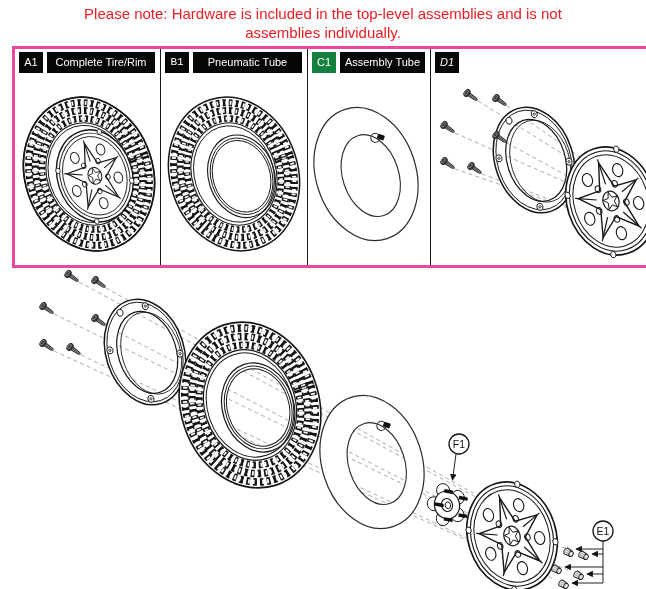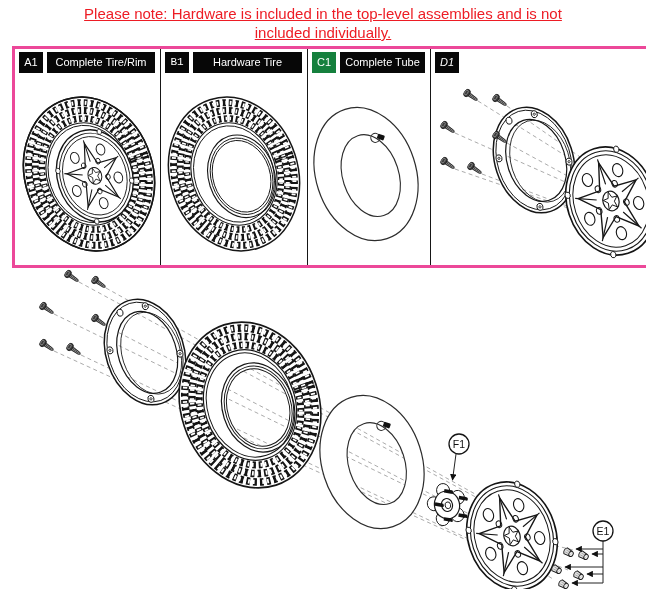--- a/index.html
+++ b/index.html
@@ -1,20 +1,20 @@
 <!DOCTYPE html>
 <html><head>
 <meta charset="utf-8">
 <style>
   html,body { margin:0; padding:0; background:#fff; }
   .stage { position:relative; width:646px; height:589px; background:#fff; overflow:hidden;
            font-family:"Liberation Sans", sans-serif; }
 
   .note { position:absolute; top:4px; left:0; width:100%; text-align:center;
-          font-size:15px; line-height:19px; color:#ED1C24;text-decoration:underline; }
+          font-size:15px; line-height:19px; color:#ED1C24; }
 
   .panels { position:absolute; top:46px; left:12px; width:644px; height:216px;
             border:3px solid #ec4899; background:#fff; }
   .panel  { position:absolute; top:0; height:216px; border-right:1px solid #161616; }
   .panel.last { border-right:none;font-style:italic; }
   .idbox, .titlebox { position:absolute; top:3px; height:21px; background:#070707; color:#fff;
             font-size:11px; line-height:21px; text-align:center; overflow:hidden; }
   .idbox   { left:4px; width:24px; }
   .titlebox{ left:32px; right:5px; }
   .art     { position:absolute; top:24px; left:0; }
@@ -148,44 +148,44 @@
         <ellipse cx="20.4" cy="-0.8" rx="1.3" ry="1.8" fill="#111"></ellipse>
         <ellipse cx="15.6" cy="15.9" rx="1.3" ry="1.8" fill="#111"></ellipse>
         <ellipse cx="0.4" cy="15.9" rx="1.3" ry="1.8" fill="#111"></ellipse>
         <ellipse cx="-4.4" cy="-0.8" rx="1.3" ry="1.8" fill="#111"></ellipse>
       </g>
     </defs>
   </svg>
 
   <div class="note" style="color: rgb(237, 28, 36);">
     <div>Please note: Hardware is included in the top-level assemblies and is not</div>
-    <div>included individually.</div>
+    <div>assemblies individually.</div>
   </div>
 
   <div class="panels">
 
     <div class="panel" style="left:0;width:145px">
       <div class="idbox" style="background: rgb(7, 7, 7); color: rgb(255, 255, 255);">A1</div>
       <div class="titlebox" style="background: rgb(7, 7, 7); color: rgb(255, 255, 255);">Complete Tire/Rim Assy</div>
       <svg class="art" width="145" height="192" viewBox="0 0 145 192">
         <use href="#sym-tire-rim" transform="translate(74,101) rotate(-18)"></use>
       </svg>
     </div>
 
     <div class="panel" style="left:146px;width:146px">
       <div class="idbox" style="background: rgb(7, 7, 7); color: rgb(255, 255, 255); font-family: Liberation Mono, monospace;">B1</div>
-      <div class="titlebox" style="background: rgb(7, 7, 7); color: rgb(255, 255, 255);">Hardware Tire</div>
+      <div class="titlebox" style="background: rgb(7, 7, 7); color: rgb(255, 255, 255);">Pneumatic Tube</div>
       <svg class="art" width="146" height="192" viewBox="0 0 146 192">
         <use href="#sym-tire-knob" transform="translate(73,101) rotate(-18)"></use>
       </svg>
     </div>
 
     <div class="panel" style="left:293px;width:122px">
       <div class="idbox" style="background: #15803d; color: rgb(255, 255, 255);">C1</div>
-      <div class="titlebox" style="background: rgb(7, 7, 7); color: rgb(255, 255, 255);">Complete Tube</div>
+      <div class="titlebox" style="background: rgb(7, 7, 7); color: rgb(255, 255, 255);">Assembly Tube</div>
       <svg class="art" width="122" height="192" viewBox="0 0 122 192">
         <use href="#sym-tube" transform="translate(58,101) rotate(-18)"></use>
       </svg>
     </div>
 
     <div class="panel last" style="left:416px;width:228px">
       <div class="idbox" style="background: rgb(7, 7, 7); color: rgb(255, 255, 255);">D1</div>
       <svg class="art" width="228" height="192" viewBox="0 0 228 192">
         <g class="dash">
           <path d="M47,28L175,108"></path>

